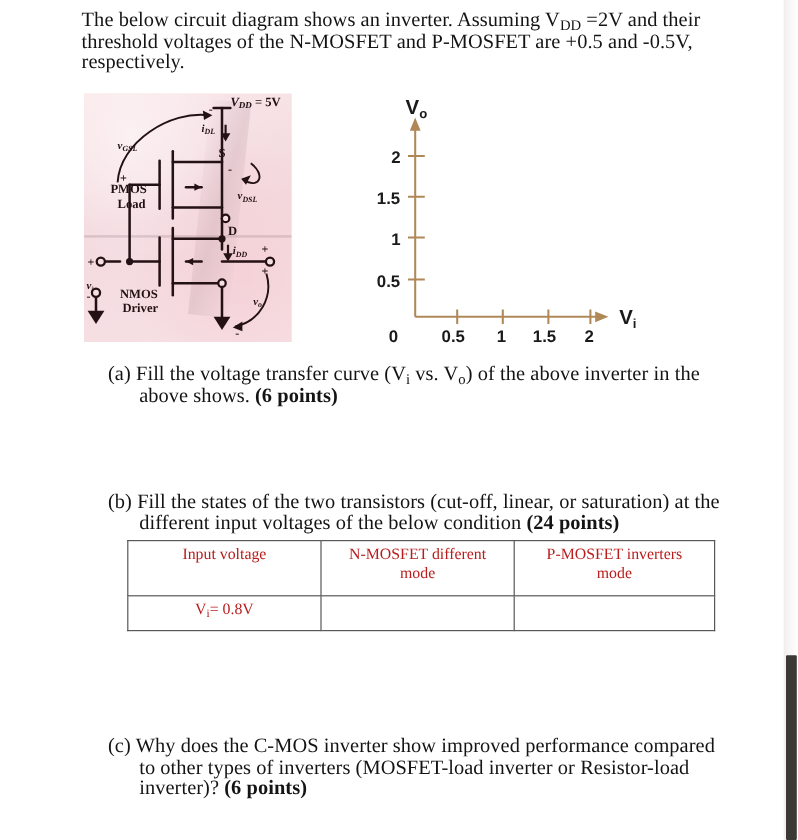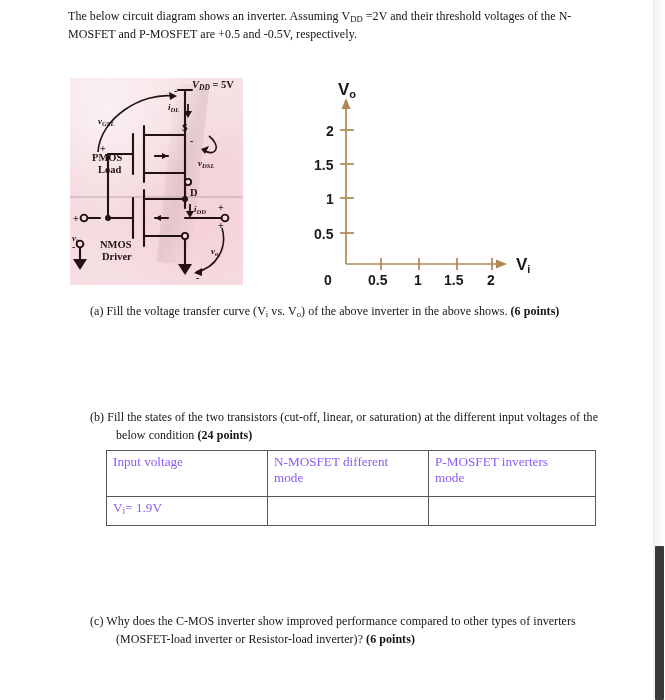--- a/index.html
+++ b/index.html
@@ -13,21 +13,21 @@
     position: relative;
     overflow: hidden;
     font-family: "Liberation Serif", serif;
     color: #000000;
   }
 
   
   .qtext {
     position: absolute;
     font-family: "Liberation Serif", serif;
-    font-size: 12px;
+    font-size: 17px;
     line-height: 17.5px;
     color: #141414;
     letter-spacing: 0.05px;
   }
   .qtext b { font-weight: bold; }
   sub {
     font-size: 0.72em;
     vertical-align: -0.22em;
     line-height: 0;
   }
@@ -139,21 +139,22 @@
     table-layout: fixed;
     background: #ffffff;
   }
   #ops-table td {
     border: 1px solid #585858;
     padding: 3px 6px 4px 6px;
     font-family: "Liberation Serif", serif;
     font-size: 13.2px;
     line-height: 16px;
     vertical-align: top;
-    color: #8b5cf6;
+    color: #b91c1c;
+    text-align: center;
   }
   #ops-table tr.header-row td { height: 38px; }
   #ops-table tr.data-row td { height: 21px; }
   #ops-table col.c1 { width: 161px; }
   #ops-table col.c2 { width: 161px; }
   #ops-table col.c3 { width: 167px; }
 
   
   #scrollbar-track {
     position: absolute;
@@ -349,21 +350,21 @@
       <col class="c2">
       <col class="c3">
     </colgroup>
   <tbody>
     <tr class="header-row">
       <td><span>Input voltage</span></td>
       <td><span>N-MOSFET different</span><br><span>mode</span></td>
       <td><span>P-MOSFET inverters</span><br><span>mode</span></td>
     </tr>
     <tr class="data-row">
-      <td><span>V</span><sub>i</sub><span>= 1.9V</span></td>
+      <td><span>V</span><sub>i</sub><span>= 0.8V</span></td>
       <td></td>
       <td></td>
     </tr>
   </tbody>
 </table>
 
 <div class="qtext" id="part-c">
   <span class="body">
     <span>(c)</span>
     <span>Why does the C-MOS inverter show improved performance compared to other types of inverters (MOSFET-load inverter or Resistor-load inverter)?  </span><b>(6 points)</b>

